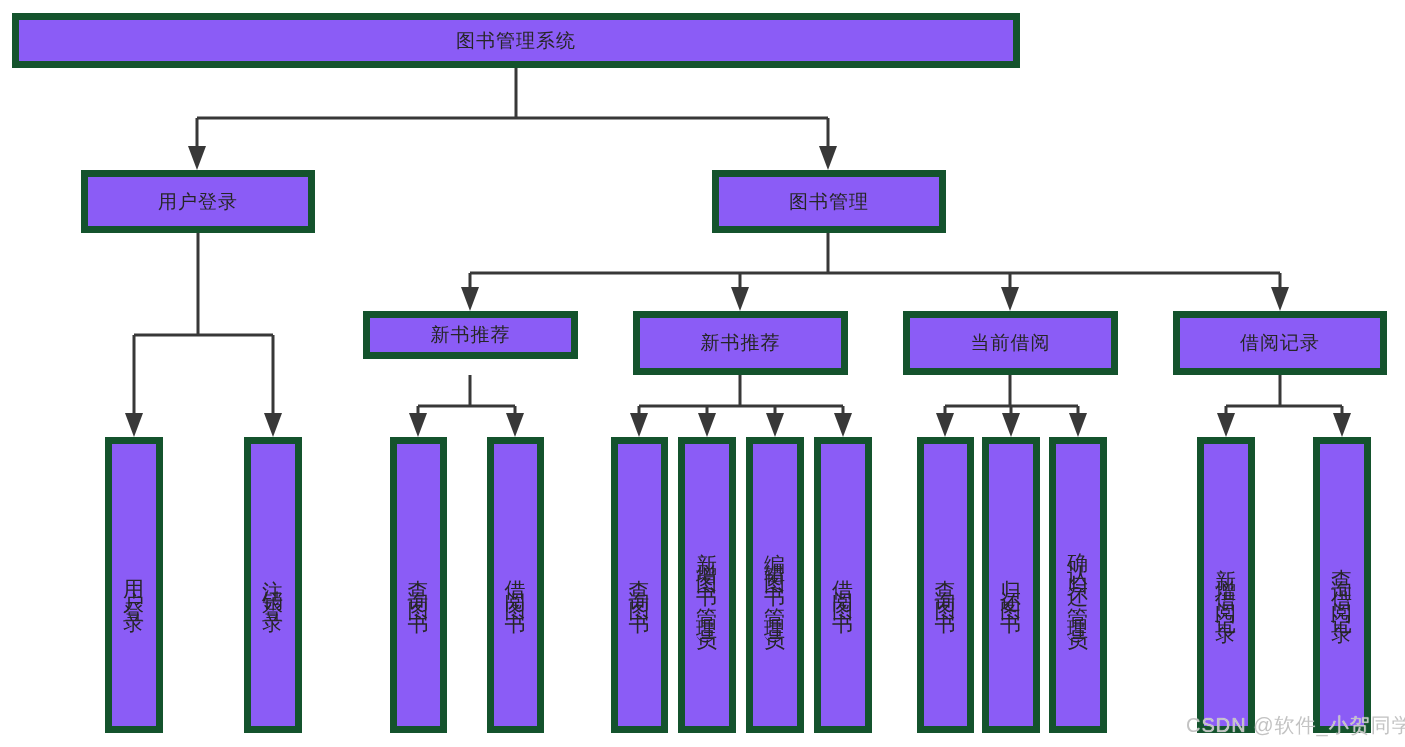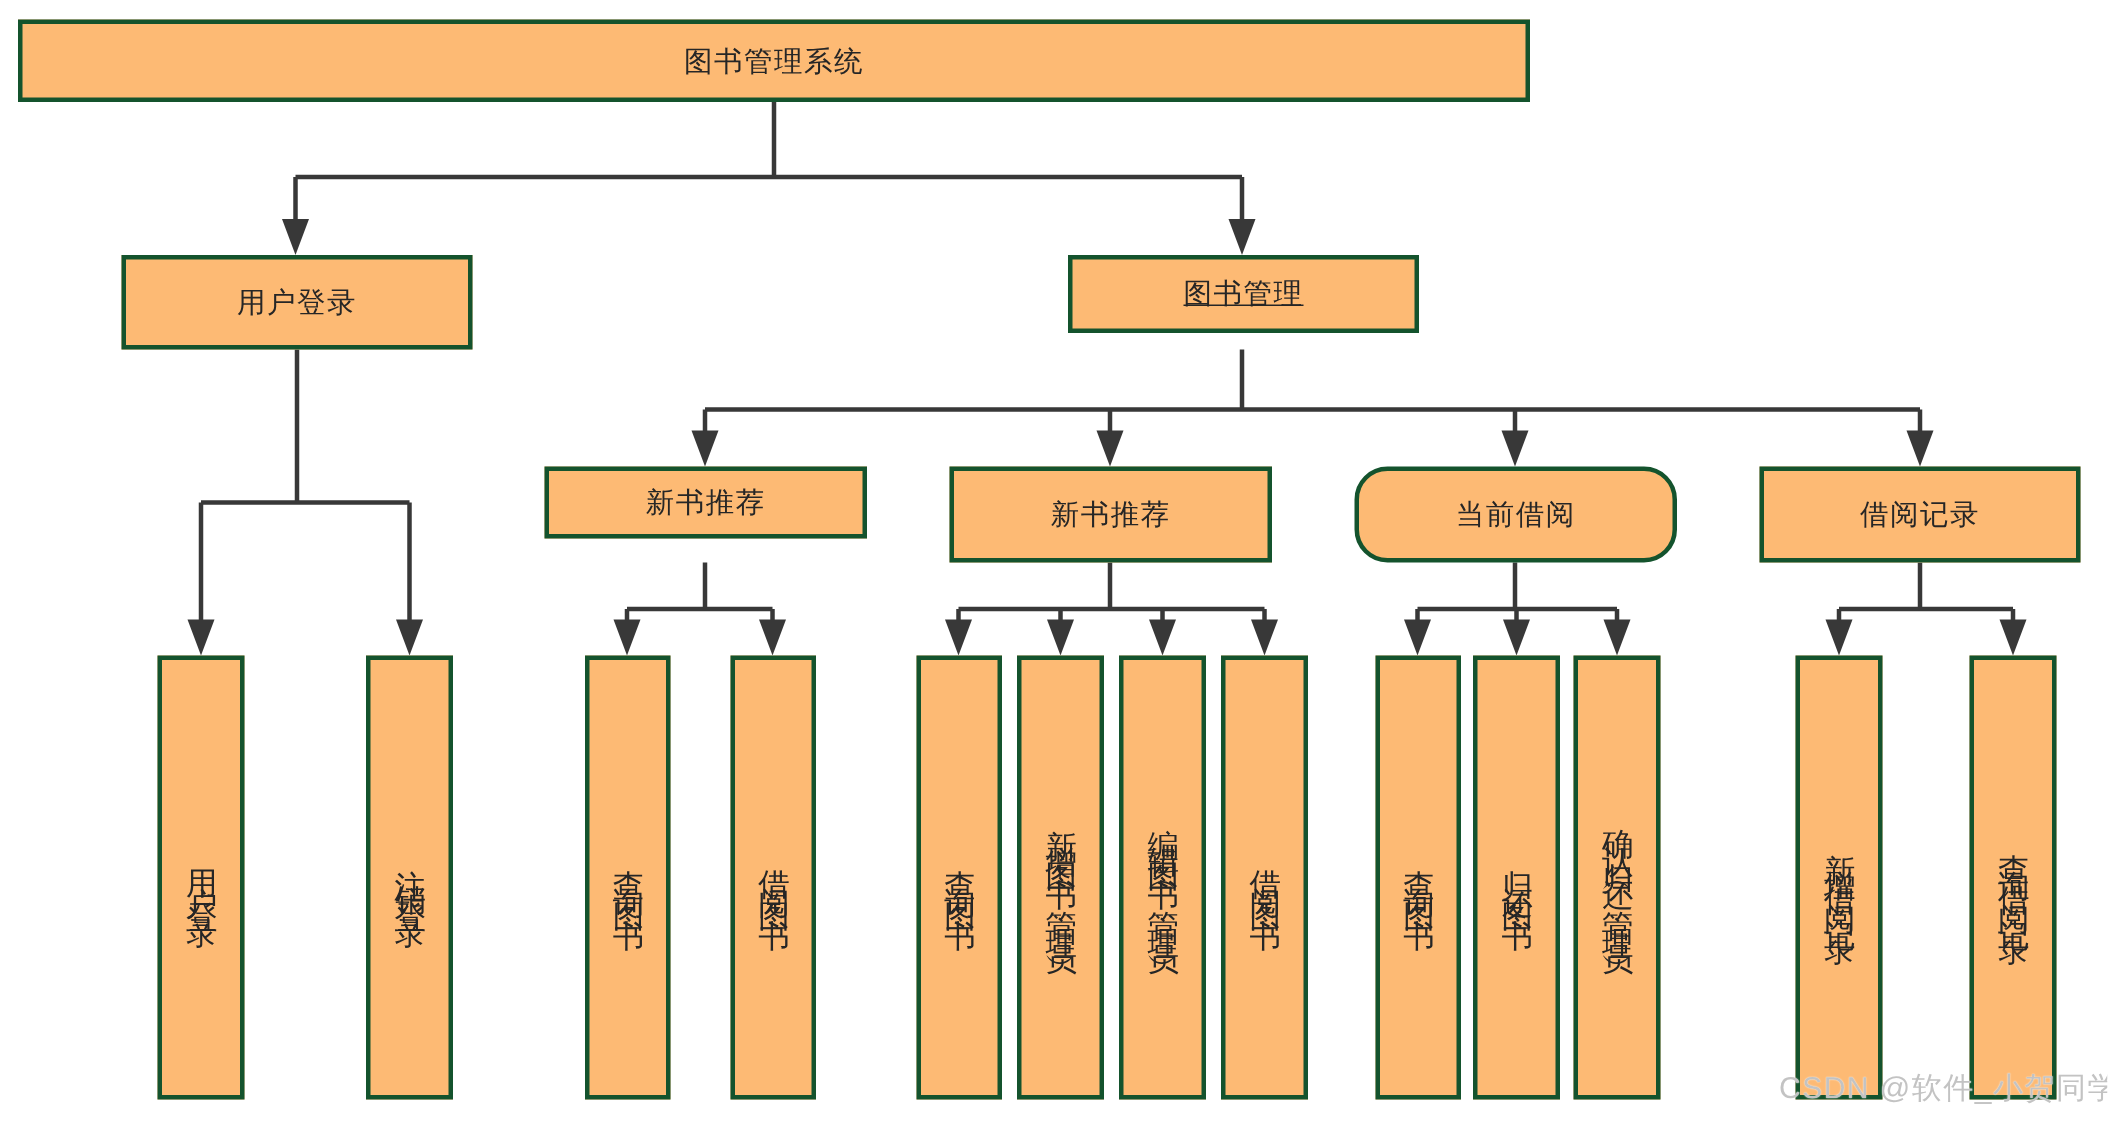--- a/index.html
+++ b/index.html
@@ -19,22 +19,22 @@
     position: absolute;
     left: 0;
     top: 0;
     width: 1405px;
     height: 747px;
     pointer-events: none;
   }
   .box {
     position: absolute;
     box-sizing: border-box;
-    border: 3px solid #14532d;
-    background: #fdba74;
+    border: 7px solid #14532d;
+    background: #8b5cf6;
     display: flex;
     align-items: center;
     justify-content: center;
     color: #262626;
   }
   .h-label {
     font-size: 19px;
     letter-spacing: 1px;
     white-space: nowrap;
     color: #262626;
@@ -44,24 +44,24 @@
     text-orientation: mixed;
     font-size: 21px;
     letter-spacing: 11px;
     line-height: 1;
     color: #262626;
     white-space: nowrap;
   }
   
   .n-root  { left: 12px;   top: 13px;  width: 1008px; height: 55px; }
   .n-l2a   { left: 81px;   top: 170px; width: 234px;  height: 63px; }
-  .n-l2b   { left: 712px;  top: 170px; width: 234px;  height: 52px; text-decoration: underline; }
+  .n-l2b   { left: 712px;  top: 170px; width: 234px;  height: 63px; }
   .n-l3a   { left: 363px;  top: 311px; width: 215px;  height: 48px; }
   .n-l3b   { left: 633px;  top: 311px; width: 215px;  height: 64px; }
-  .n-l3c   { left: 903px;  top: 311px; width: 215px;  height: 64px; border-radius: 22px; }
+  .n-l3c   { left: 903px;  top: 311px; width: 215px;  height: 64px; }
   .n-l3d   { left: 1173px; top: 311px; width: 214px;  height: 64px; justify-content: center; }
   .leaf    { top: 437px; height: 296px; }
   .lf1  { left: 105px;  width: 58px; }
   .lf2  { left: 244px;  width: 58px; }
   .lf3  { left: 390px;  width: 57px; }
   .lf4  { left: 487px;  width: 57px; }
   .lf5  { left: 611px;  width: 57px; }
   .lf6  { left: 678px;  width: 58px; }
   .lf7  { left: 746px;  width: 58px; }
   .lf8  { left: 814px;  width: 58px; }

